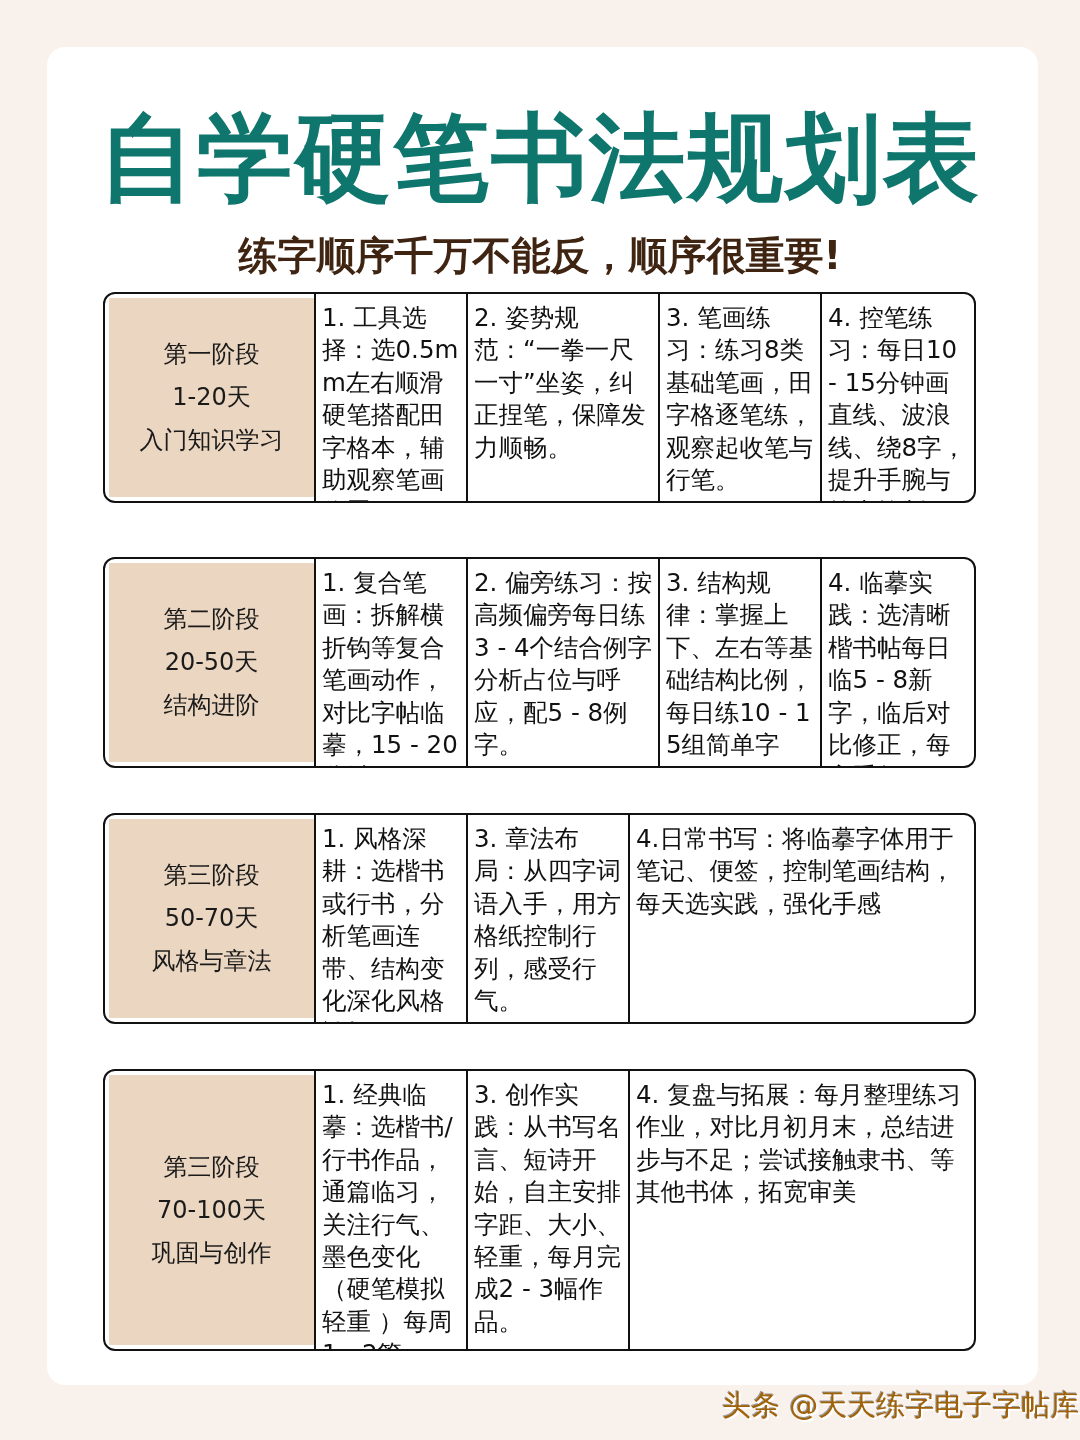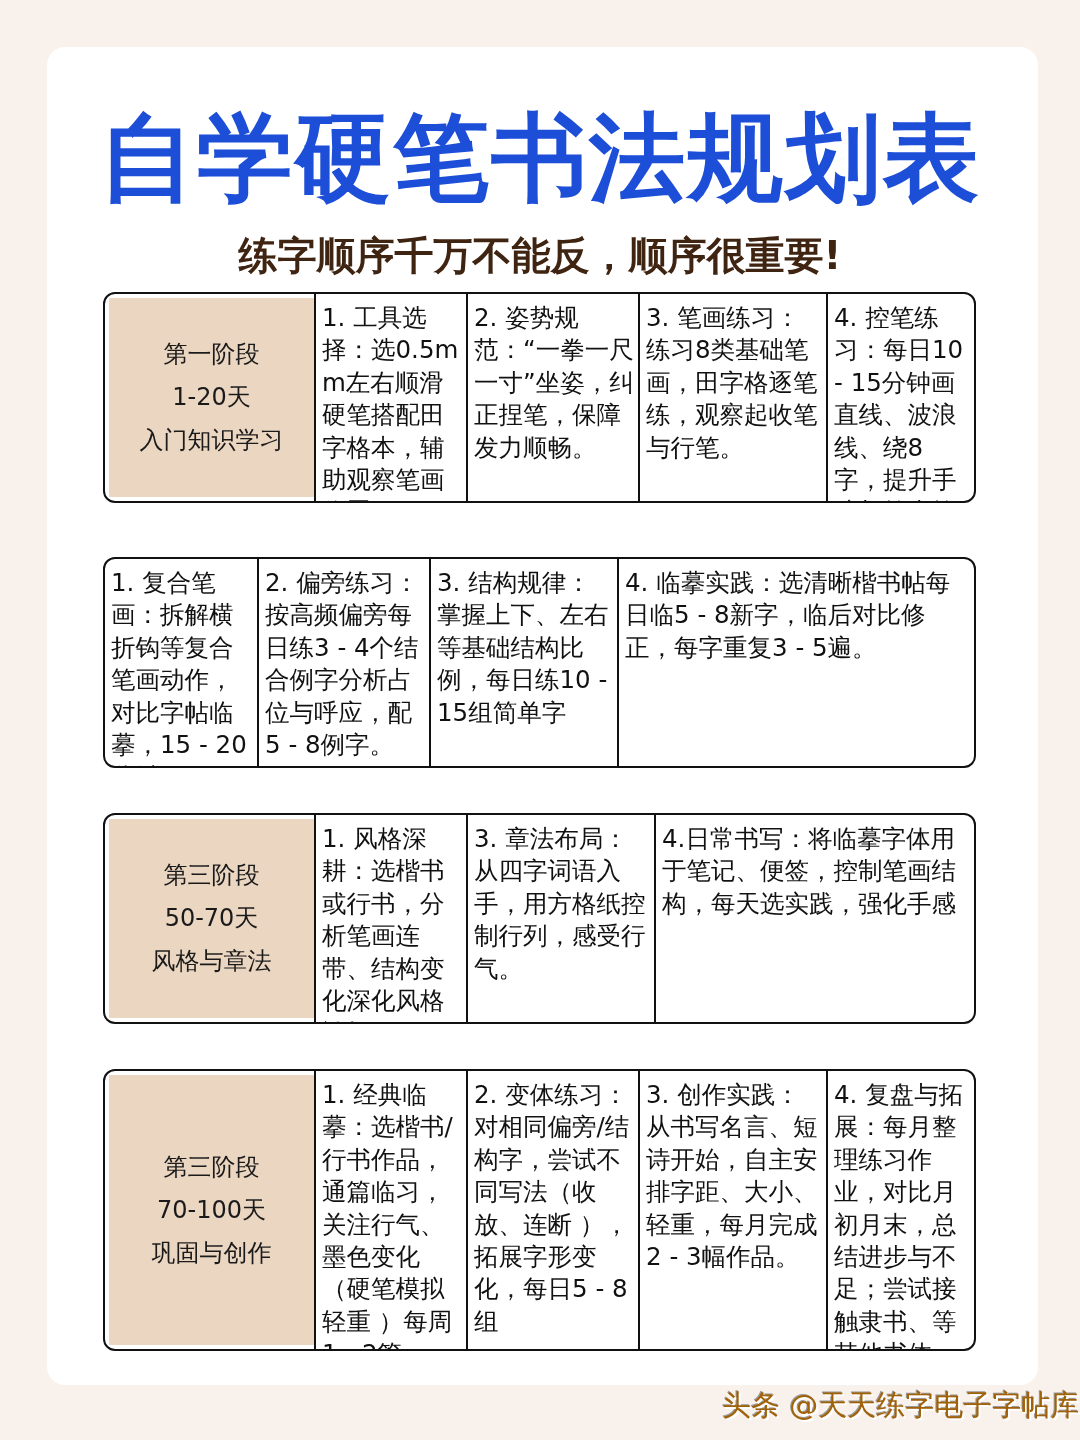--- a/index.html
+++ b/index.html
@@ -6,43 +6,43 @@
   body {
     width:1080px; height:1440px; background:#f8f1ec; position:relative; overflow:hidden;
     font-family:"DejaVu Sans","Liberation Sans",sans-serif; color:#111;
   }
   .card {
     position:absolute; left:47px; top:47px; width:991px; height:1338px;
     background:#ffffff; border-radius:18px;
   }
   .title {
     position:absolute; left:0; top:98px; width:1080px; text-align:center;
-    font-size:96px; font-weight:bold; color:#1d4ed8; letter-spacing:2px; line-height:120px;
+    font-size:96px; font-weight:bold; color:#0f766e; letter-spacing:2px; line-height:120px;
   }
   .subtitle {
     position:absolute; left:0; top:228px; width:1080px; text-align:center;
     font-size:39px; font-weight:bold; color:#3f2412; line-height:56px;
   }
   .stage {
     position:absolute; left:103px; width:873px; border:2.5px solid #111;
     border-radius:12px; box-sizing:border-box; display:flex; background:#fff; overflow:hidden;
   }
   .stage-label {
     width:205px; margin:4px 0 4px 4px; background:#ebd6c1; border-radius:1px;
     display:flex; flex-direction:column; justify-content:center; align-items:center;
     font-size:24px; line-height:43px; color:#1a1a1a; flex:none;
   }
   .cell {
     box-sizing:border-box; padding:8px 2px 0 6px; font-size:24.5px; line-height:32.4px;
     border-left:2.5px solid #111; color:#111; overflow:hidden; word-break:break-all;
   }
   .cell:first-of-type { border-left:none; }
   .c1 { width:152px; }
-  .c2 { width:172px; }
-  .c3 { width:188px; }
+  .c2 { width:192px; }
+  .c3 { width:162px; }
   .c4 { width:auto; flex:1; }
   .watermark {
     position:absolute; left:722px; top:1385px; font-size:29px; color:#a16207;
     text-shadow:2px 2px 0 #fff, -1px -1px 0 #999; line-height:40px;
   }
 </style>
 </head>
 <body>
 
 <div class="card"></div>
@@ -56,20 +56,25 @@
     <div>1-20天</div>
     <div>入门知识学习</div>
   </div>
   <div class="cell c1">1. 工具选择：选0.5mm左右顺滑硬笔搭配田字格本，辅助观察笔画位置</div>
   <div class="cell c2">2. 姿势规范：“一拳一尺一寸”坐姿，纠正捏笔，保障发力顺畅。</div>
   <div class="cell c3">3. 笔画练习：练习8类基础笔画，田字格逐笔练，观察起收笔与行笔。</div>
   <div class="cell c4">4. 控笔练习：每日10 - 15分钟画直线、波浪线、绕8字，提升手腕与笔尖控制 。</div>
 </div>
 
 <div class="stage" style="top:557px;height:211px;">
+  <div class="stage-label">
+    <div>第二阶段</div>
+    <div>20-50天</div>
+    <div>结构进阶</div>
+  </div>
   <div class="cell c1">1. 复合笔画：拆解横折钩等复合笔画动作，对比字帖临摹，15 - 20分钟</div>
   <div class="cell c2">2. 偏旁练习：按高频偏旁每日练3 - 4个结合例字分析占位与呼应，配5 - 8例字。</div>
   <div class="cell c3">3. 结构规律：掌握上下、左右等基础结构比例，每日练10 - 15组简单字</div>
   <div class="cell c4">4. 临摹实践：选清晰楷书帖每日临5 - 8新字，临后对比修正，每字重复3 - 5遍。</div>
 </div>
 
 <div class="stage" style="top:813px;height:211px;">
   <div class="stage-label">
     <div>第三阶段</div>
     <div>50-70天</div>
@@ -80,18 +85,17 @@
   <div class="cell c4">4.日常书写：将临摹字体用于笔记、便签，控制笔画结构，每天选实践，强化手感</div>
 </div>
 
 <div class="stage" style="top:1069px;height:282px;">
   <div class="stage-label">
     <div>第三阶段</div>
     <div>70-100天</div>
     <div>巩固与创作</div>
   </div>
   <div class="cell c1">1. 经典临摹：选楷书/行书作品，通篇临习，关注行气、墨色变化（硬笔模拟轻重 ）每周1 - 2篇</div>
-  <div class="cell c2">2. 变体练习：对相同偏旁/结构字，尝试不同写法（收放、连断 ），拓展字形变化，每日5 - 8组</div>
   <div class="cell c3">3. 创作实践：从书写名言、短诗开始，自主安排字距、大小、轻重，每月完成2 - 3幅作品。</div>
   <div class="cell c4">4. 复盘与拓展：每月整理练习作业，对比月初月末，总结进步与不足；尝试接触隶书、等其他书体，拓宽审美</div>
 </div>
 
 <div class="watermark">头条 @天天练字电子字帖库</div>
 
 </body></html>

